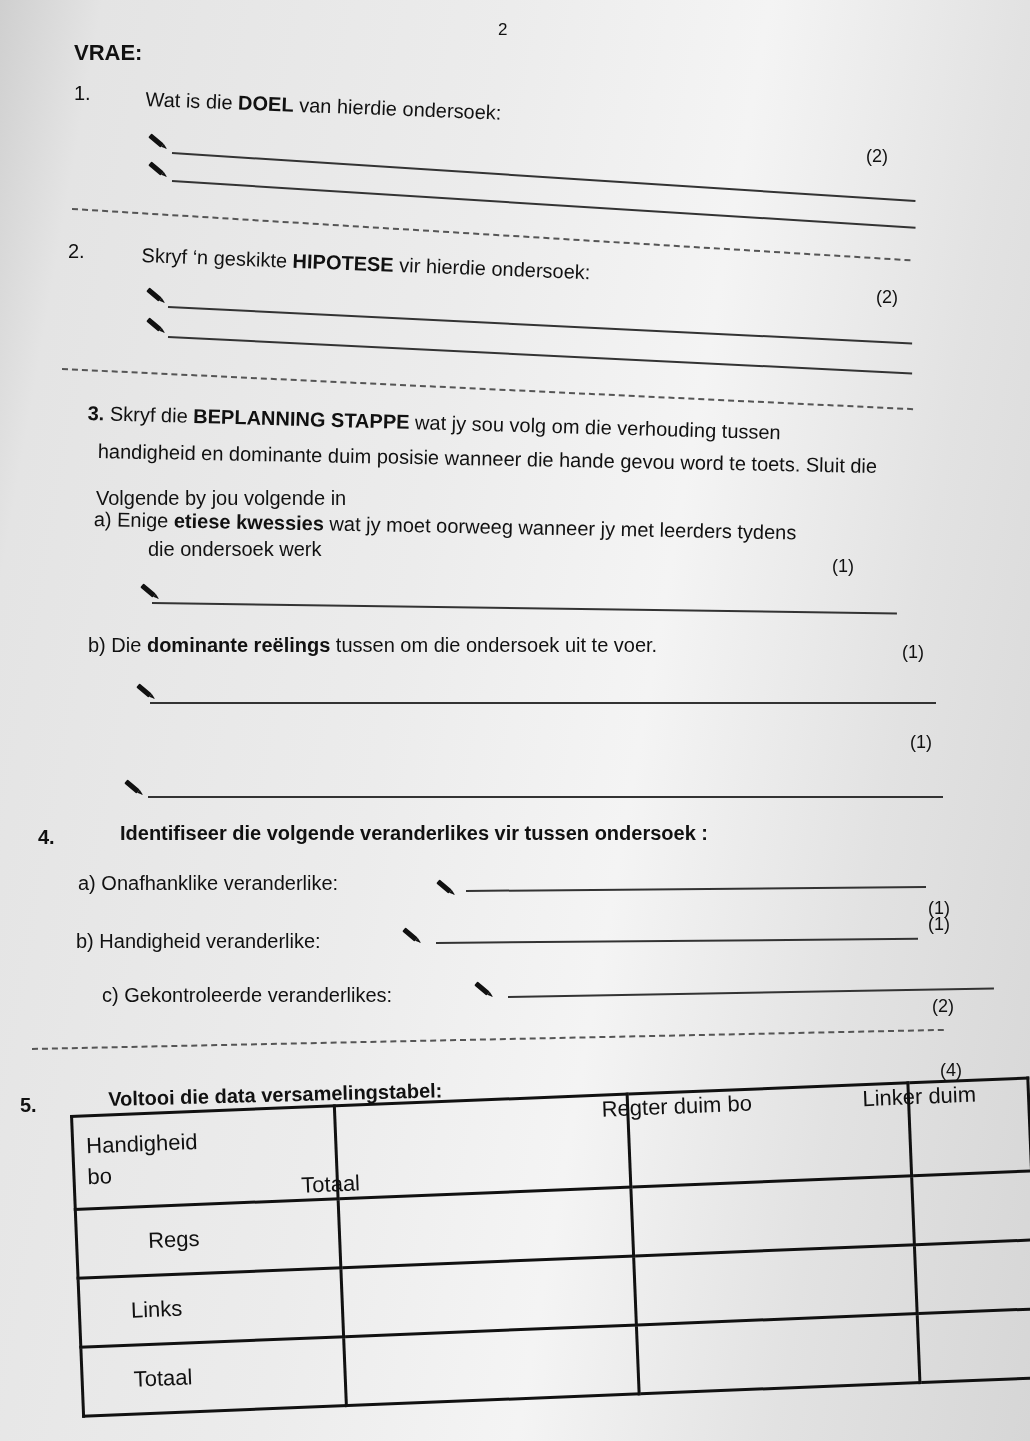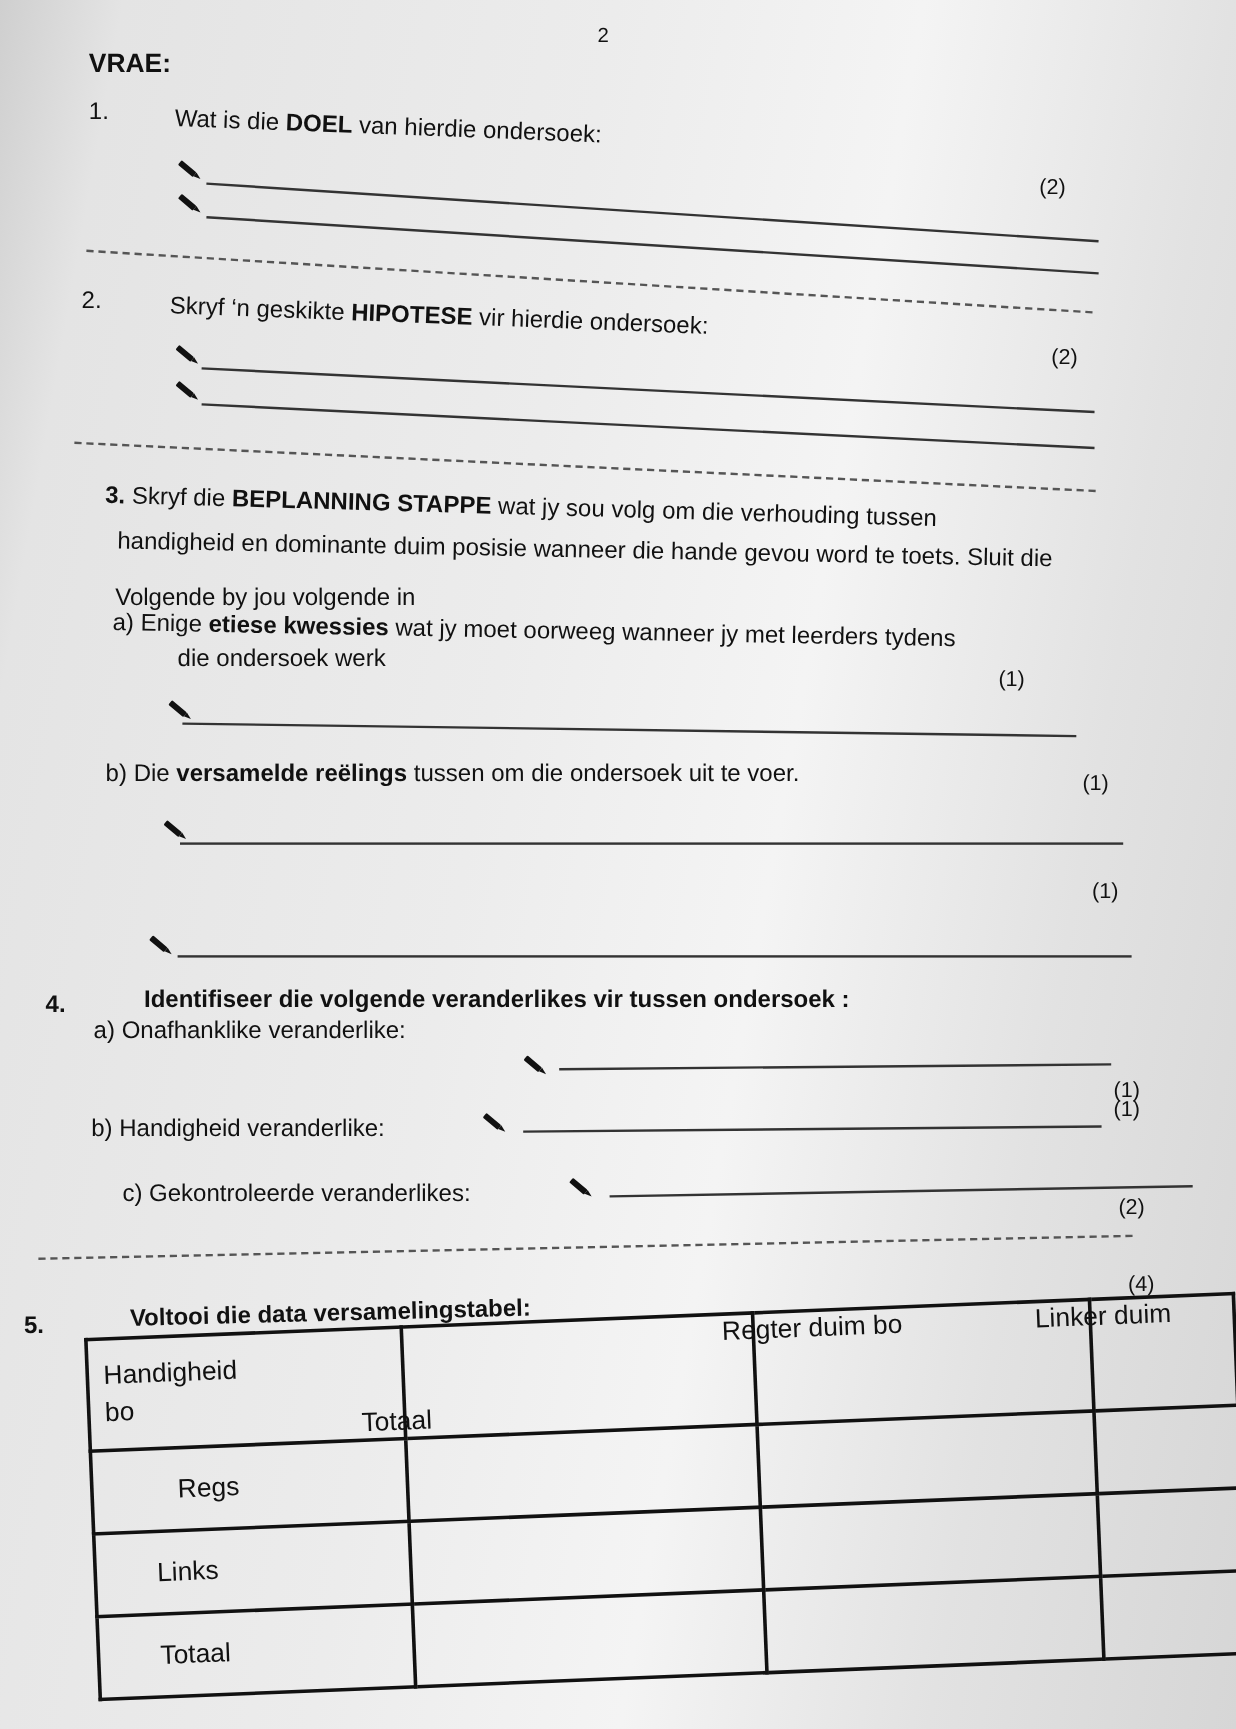--- a/index.html
+++ b/index.html
@@ -75,34 +75,34 @@
 
   <div class="abs q" style="left:94px;top:508px;transform:rotate(1.1deg);transform-origin:left top;">
     <span>a)</span>&nbsp;<span>Enige </span><b>etiese kwessies</b><span> wat jy moet oorweeg wanneer jy met leerders tydens</span>
   </div>
   <div class="abs q" style="left:132px;top:538px;margin-left:16px;">die ondersoek werk</div>
   <div class="abs mark" style="left:832px;top:556px;">(1)</div>
   <span class="pencil" style="left:140px;top:588px;"></span>
   <div class="line" style="left:152px;top:602px;width:745px;transform:rotate(0.8deg);"></div>
 
   <div class="abs q" style="left:88px;top:634px;">
-    <span>b)</span>&nbsp;<span>Die </span><b>versamelde reëlings</b><span> tussen om die ondersoek uit te voer.</span>
+    <span>b)</span>&nbsp;<span>Die </span><b>dominante reëlings</b><span> tussen om die ondersoek uit te voer.</span>
   </div>
   <div class="abs mark" style="left:902px;top:642px;">(1)</div>
   <span class="pencil" style="left:136px;top:688px;"></span>
   <div class="line" style="left:150px;top:702px;width:786px;"></div>
 
   <div class="abs mark" style="left:910px;top:732px;">(1)</div>
   <span class="pencil" style="left:124px;top:784px;"></span>
   <div class="line" style="left:148px;top:796px;width:795px;"></div>
 
   <div class="abs q" style="left:38px;top:826px;font-weight:bold;">4.</div>
   <div class="abs q" style="left:120px;top:822px;font-weight:bold;">Identifiseer die volgende veranderlikes vir tussen ondersoek :</div>
 
-  <div class="abs q" style="left:78px;top:848px;text-align:center;">
+  <div class="abs q" style="left:78px;top:872px;text-align:center;">
     <span>a)</span>&nbsp;<span>Onafhanklike veranderlike:</span>
   </div>
   <span class="pencil" style="left:436px;top:884px;"></span>
   <div class="line" style="left:466px;top:890px;width:460px;transform:rotate(-0.5deg);"></div>
   <div class="abs mark" style="left:928px;top:898px;">(1)</div>
 
   <div class="abs q" style="left:76px;top:930px;">
     <span>b)</span>&nbsp;<span>Handigheid veranderlike:</span>
   </div>
   <span class="pencil" style="left:402px;top:932px;"></span>

